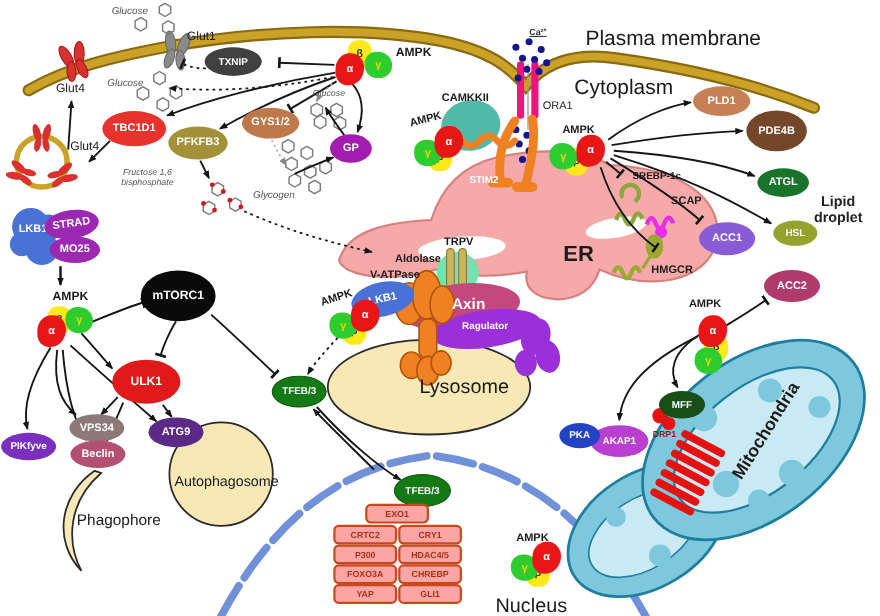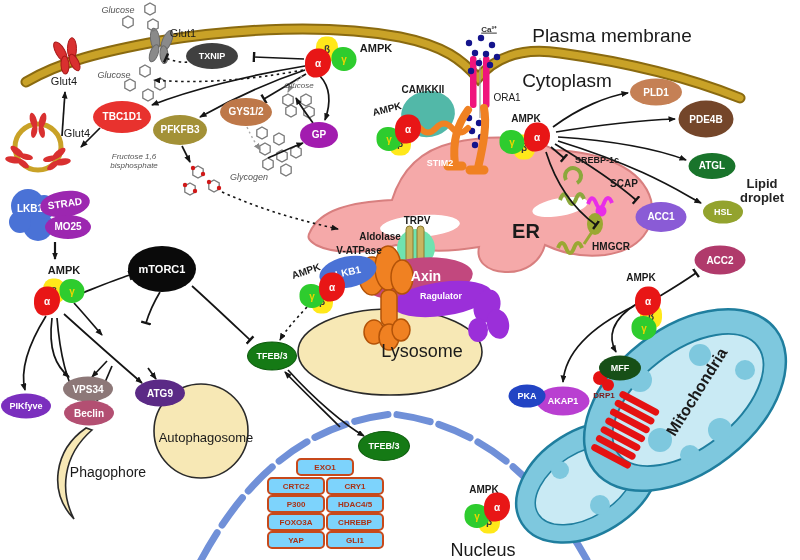--- a/index.html
+++ b/index.html
@@ -6,23 +6,23 @@
   .stage{position:relative;width:800px;height:560px;background:#fff;overflow:hidden;
          font-family:"Liberation Sans",sans-serif;}
   .stage svg{position:absolute;left:0;top:0;}
   .lbl{position:absolute;transform:translate(-50%,-50%);color:#1a1a1a;white-space:nowrap;
        text-align:center;line-height:1.1;}
   .lbl.wrap{white-space:normal;}
   .it{font-style:italic;color:#555;}
   .node{position:absolute;transform:translate(-50%,-50%);border-radius:50%;display:flex;
         align-items:center;justify-content:center;color:#fff;font-weight:bold;text-align:center;
         line-height:1;}
-  .gbox{position:absolute;transform:translate(-50%,-50%);background:#7dd3fc;border:2px solid #C7491B;
+  .gbox{position:absolute;transform:translate(-50%,-50%);background:#fca5a5;border:2px solid #C7491B;
         border-radius:5px;color:#A93216;font-weight:bold;font-size:8px;display:flex;align-items:center;
-        justify-content:center;width:54px;height:14px;}
+        justify-content:center;width:54px;height:14px;margin-left:36px;}
   .ampk{position:absolute;width:0;height:0;}
   .sub{position:absolute;border-radius:50%;display:flex;align-items:center;justify-content:center;
        font-weight:bold;transform:translate(-50%,-50%);}
   .sub.b{width:22px;height:25px;background:#FFE81A;color:#3A3A3A;border-radius:42%;font-size:10px;}
   .sub.g{width:25px;height:24px;background:#2ECC2E;color:#EED500;font-size:10px;border-radius:46% 54% 50% 50%;}
   .sub.a{width:26px;height:29px;background:#E81616;color:#fff;border-radius:52% 48% 58% 42%;font-size:10px;}
 </style>
 </head>
 <body>
 
@@ -314,20 +314,21 @@
 <div class="node" style="left:319px;top:135px;width:38px;height:26px;background:#a21caf;font-size:10px;">GP</div>
 <div class="node" style="left:656px;top:92px;width:52px;height:27px;background:#C58055;font-size:10px;">PLD1</div>
 <div class="node" style="left:706px;top:119px;width:55px;height:37px;background:#74462A;font-size:10px;">PDE4B</div>
 <div class="node" style="left:712px;top:166px;width:47px;height:26px;background:#19742B;font-size:10px;">ATGL</div>
 <div class="node" style="left:723px;top:212px;width:40px;height:23px;background:#93A32E;font-size:9px;">HSL</div>
 <div class="node" style="left:661px;top:217px;width:51px;height:30px;background:#8A5BD6;font-size:10px;">ACC1</div>
 <div class="node" style="left:720px;top:260px;width:51px;height:29px;background:#B03A6B;font-size:10px;">ACC2</div>
 <div class="node" style="left:65px;top:204px;width:50px;height:26px;background:#9C27B0;font-size:10px;transform:translate(-50%,-50%) rotate(-8deg);">STRAD</div>
 <div class="node" style="left:68px;top:227px;width:46px;height:24px;background:#9C27B0;font-size:10px;">MO25</div>
 <div class="node" style="left:162px;top:269px;width:68px;height:46px;background:#0A0A0A;font-size:11px;">mTORC1</div>
+<div class="node" style="left:133px;top:347px;width:62px;height:40px;background:#E01A1A;font-size:11px;">ULK1</div>
 <div class="node" style="left:88px;top:389px;width:50px;height:25px;background:#8D7878;font-size:10px;">VPS34</div>
 <div class="node" style="left:89px;top:413px;width:50px;height:25px;background:#B34F72;font-size:10px;">Beclin</div>
 <div class="node" style="left:160px;top:393px;width:50px;height:27px;background:#5B2A86;font-size:10px;">ATG9</div>
 <div class="node" style="left:26px;top:406px;width:50px;height:25px;background:#7B2FBE;font-size:9px;">PIKfyve</div>
 <div class="node" style="left:272px;top:356px;width:48px;height:27px;background:#157A15;border:1.5px solid #0C5A0C;font-size:9px;">TFEB/3</div>
 <div class="node" style="left:384px;top:446px;width:50px;height:28px;background:#157A15;border:1.5px solid #0C5A0C;font-size:9px;">TFEB/3</div>
 <div class="node" style="left:348px;top:272px;width:58px;height:31px;background:#4A72D6;font-size:10px;transform:translate(-50%,-50%) rotate(-12deg);">LKB1</div>
 <div class="node" style="left:620px;top:368px;width:42px;height:25px;background:#174F17;font-size:9px;">MFF</div>
 <div class="node" style="left:563px;top:401px;width:53px;height:29px;background:#B93FD1;font-size:9px;">AKAP1</div>
 <div class="node" style="left:527px;top:396px;width:37px;height:23px;background:#2244C4;font-size:9px;">PKA</div>

